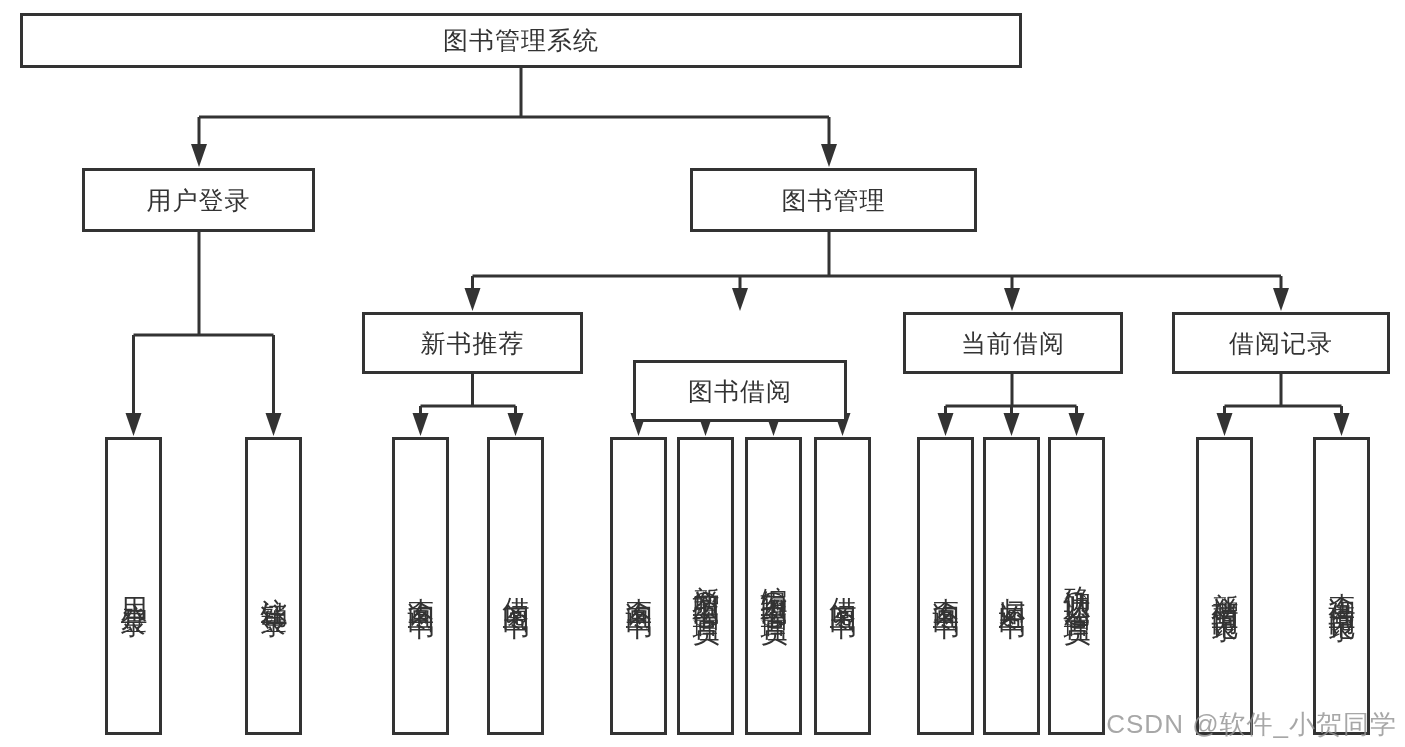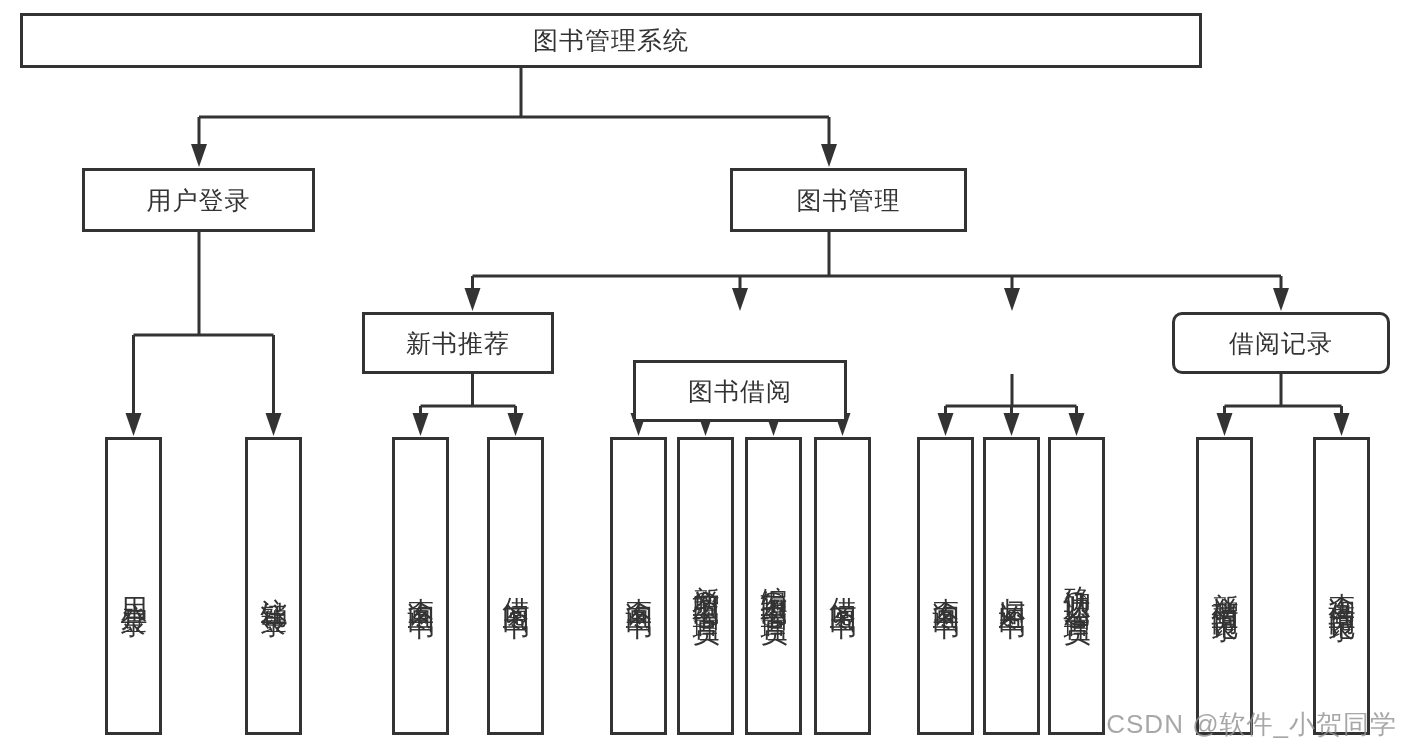--- a/index.html
+++ b/index.html
@@ -81,38 +81,41 @@
       <polygon points="765.5,413 781.5,413 773.5,436"></polygon>
       <polygon points="834.5,413 850.5,413 842.5,436"></polygon>
       <polygon points="937.5,413 953.5,413 945.5,436"></polygon>
       <polygon points="1003.5,413 1019.5,413 1011.5,436"></polygon>
       <polygon points="1068.5,413 1084.5,413 1076.5,436"></polygon>
       <polygon points="1216.5,413 1232.5,413 1224.5,436"></polygon>
       <polygon points="1333.5,413 1349.5,413 1341.5,436"></polygon>
     </g>
   </svg>
 
-  <div class="box" style="left:20px;top:13px;width:1182px;height:55px;">
+  <div class="box" style="left:20px;top:13px;width:1002px;height:55px;">
     <span class="hlabel">图书管理系统</span>
   </div>
 
   <div class="box" style="left:82px;top:168px;width:233px;height:64px;">
     <span class="hlabel">用户登录</span>
   </div>
-  <div class="box" style="left:730px;top:168px;width:237px;height:64px;">
+  <div class="box" style="left:690px;top:168px;width:287px;height:64px;">
     <span class="hlabel">图书管理</span>
   </div>
 
-  <div class="box" style="left:362px;top:312px;width:192px;height:62px;">
+  <div class="box" style="left:362px;top:312px;width:221px;height:62px;">
     <span class="hlabel">新书推荐</span>
   </div>
   <div class="box" style="left:633px;top:312px;width:214px;height:62px;margin-top:48px;">
     <span class="hlabel">图书借阅</span>
   </div>
-  <div class="box" style="left:1172px;top:312px;width:218px;height:62px;border-radius:10px;">
+  <div class="box" style="left:903px;top:312px;width:220px;height:62px;">
+    <span class="hlabel">当前借阅</span>
+  </div>
+  <div class="box" style="left:1172px;top:312px;width:218px;height:62px;">
     <span class="hlabel">借阅记录</span>
   </div>
 
   <div class="box vbox" style="left:105px;top:437px;width:57px;height:298px;">
     <span>用户登录</span>
   </div>
   <div class="box vbox" style="left:245px;top:437px;width:57px;height:298px;">
     <span>注销登录</span>
   </div>
 

